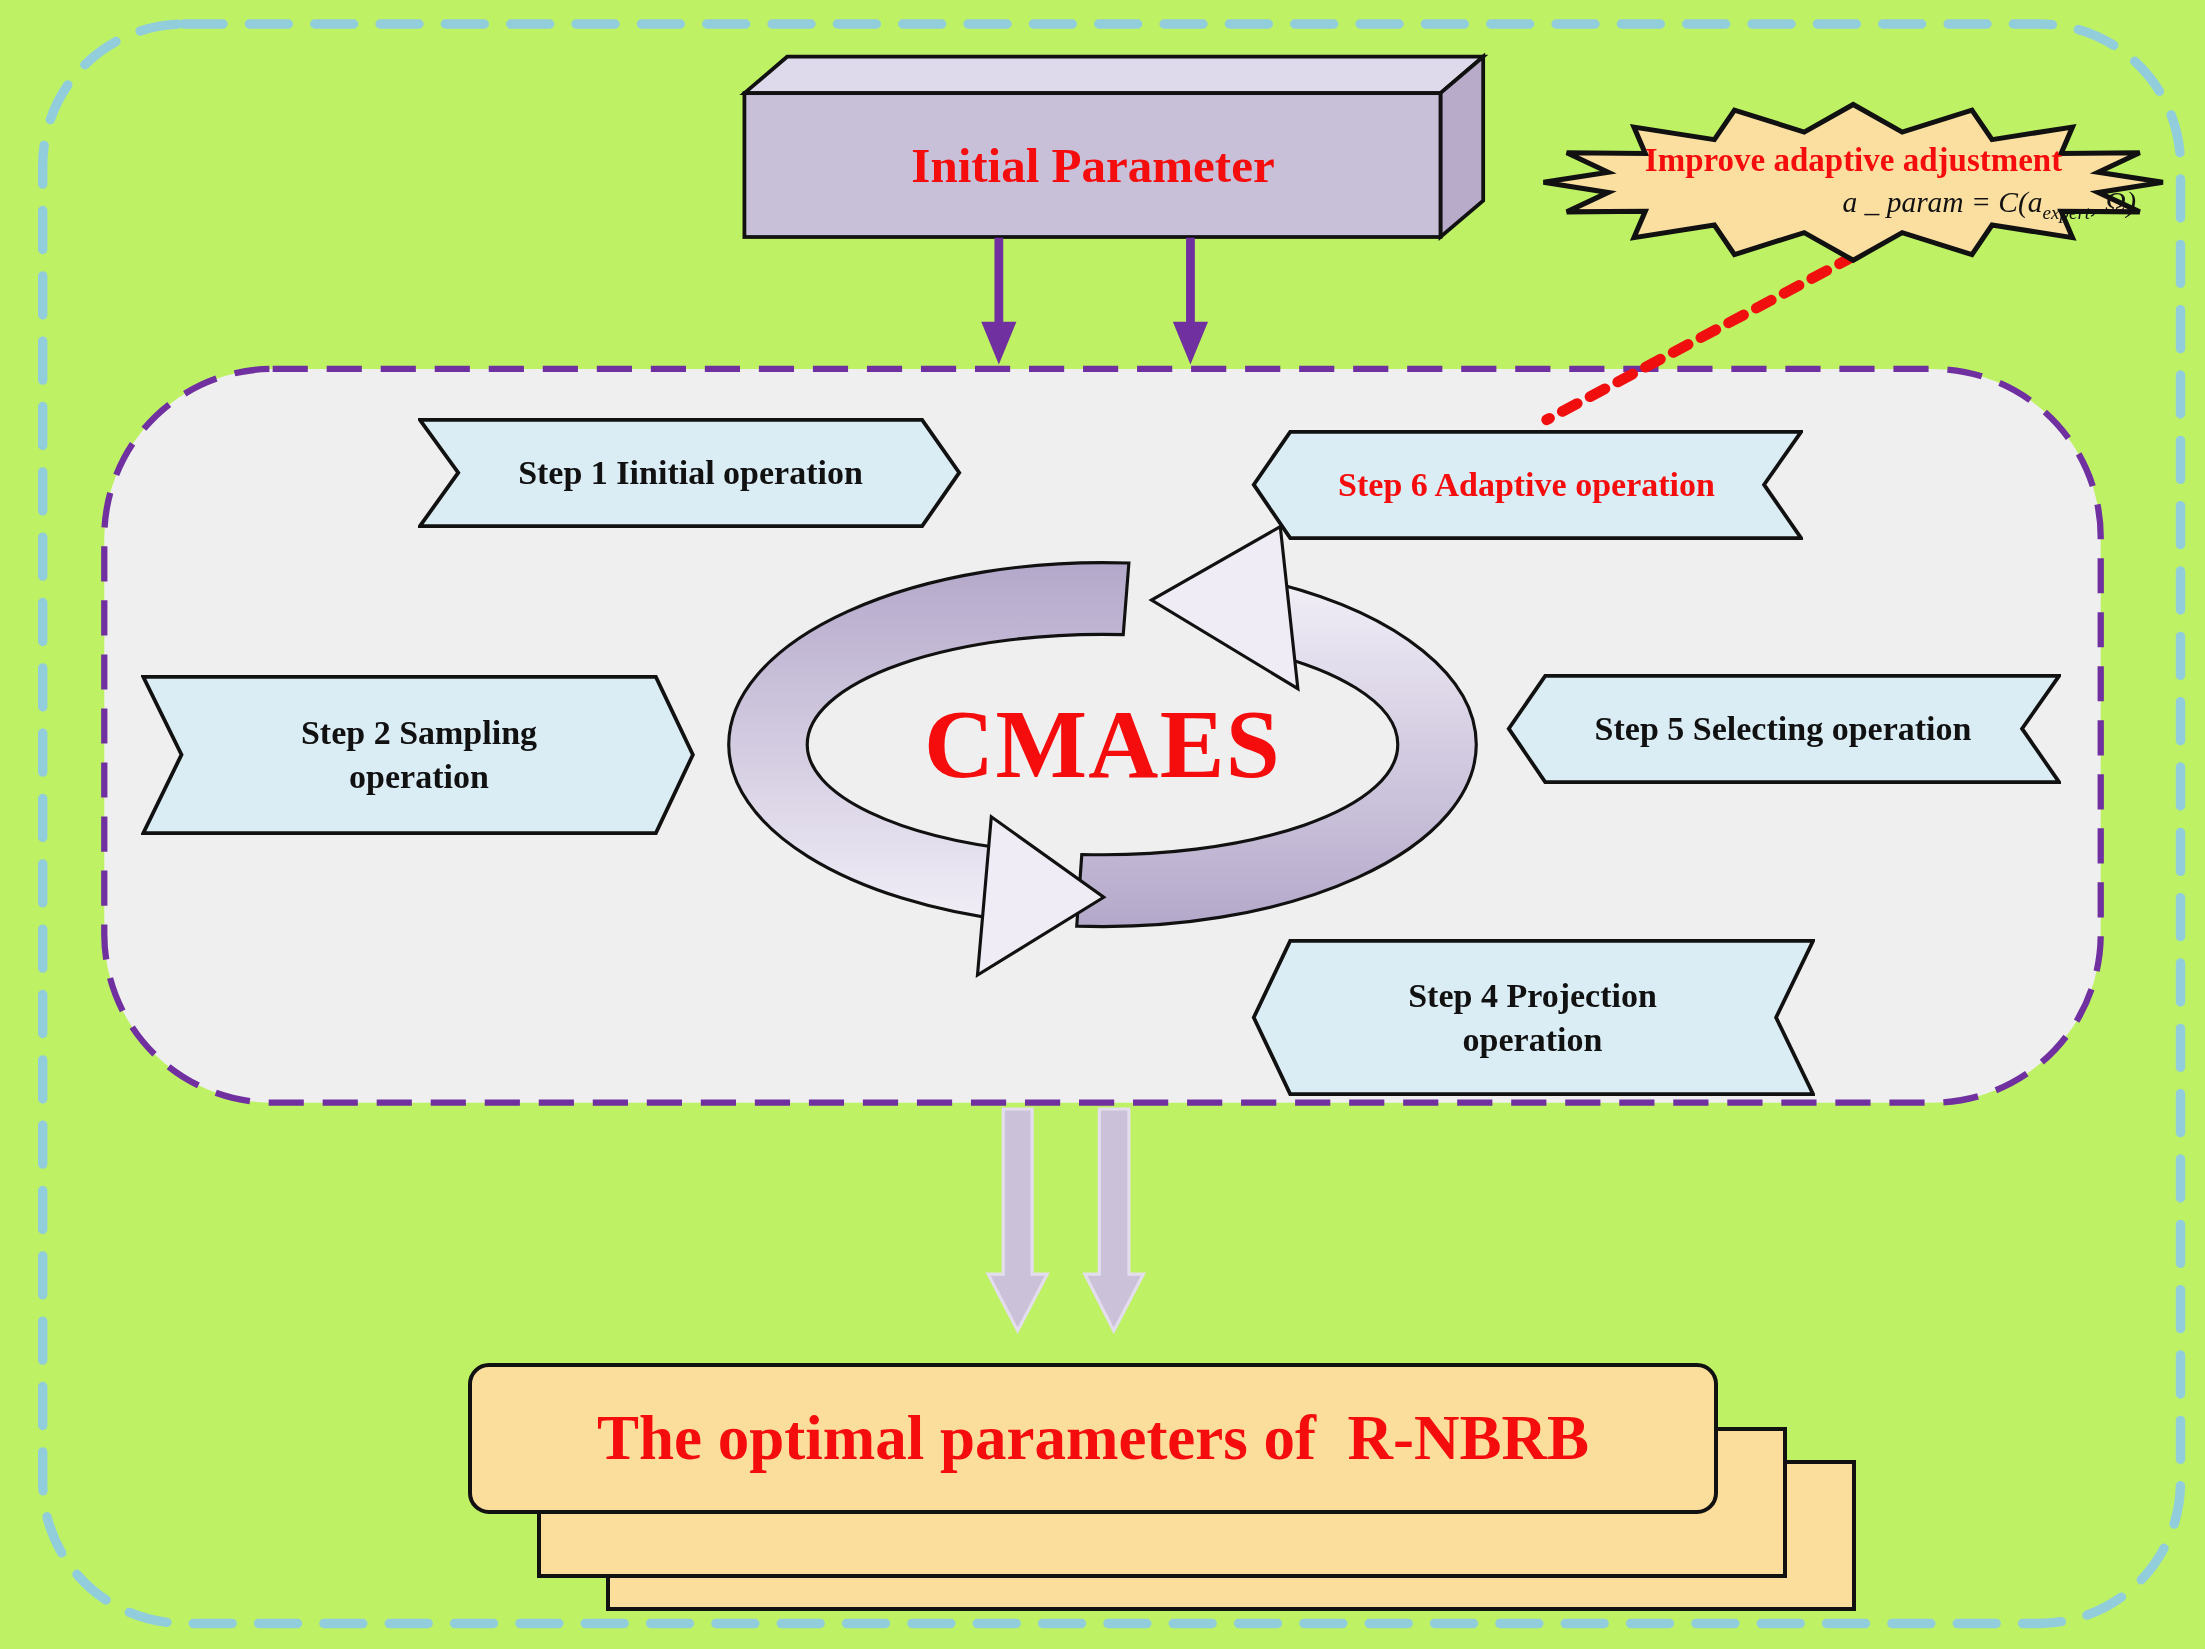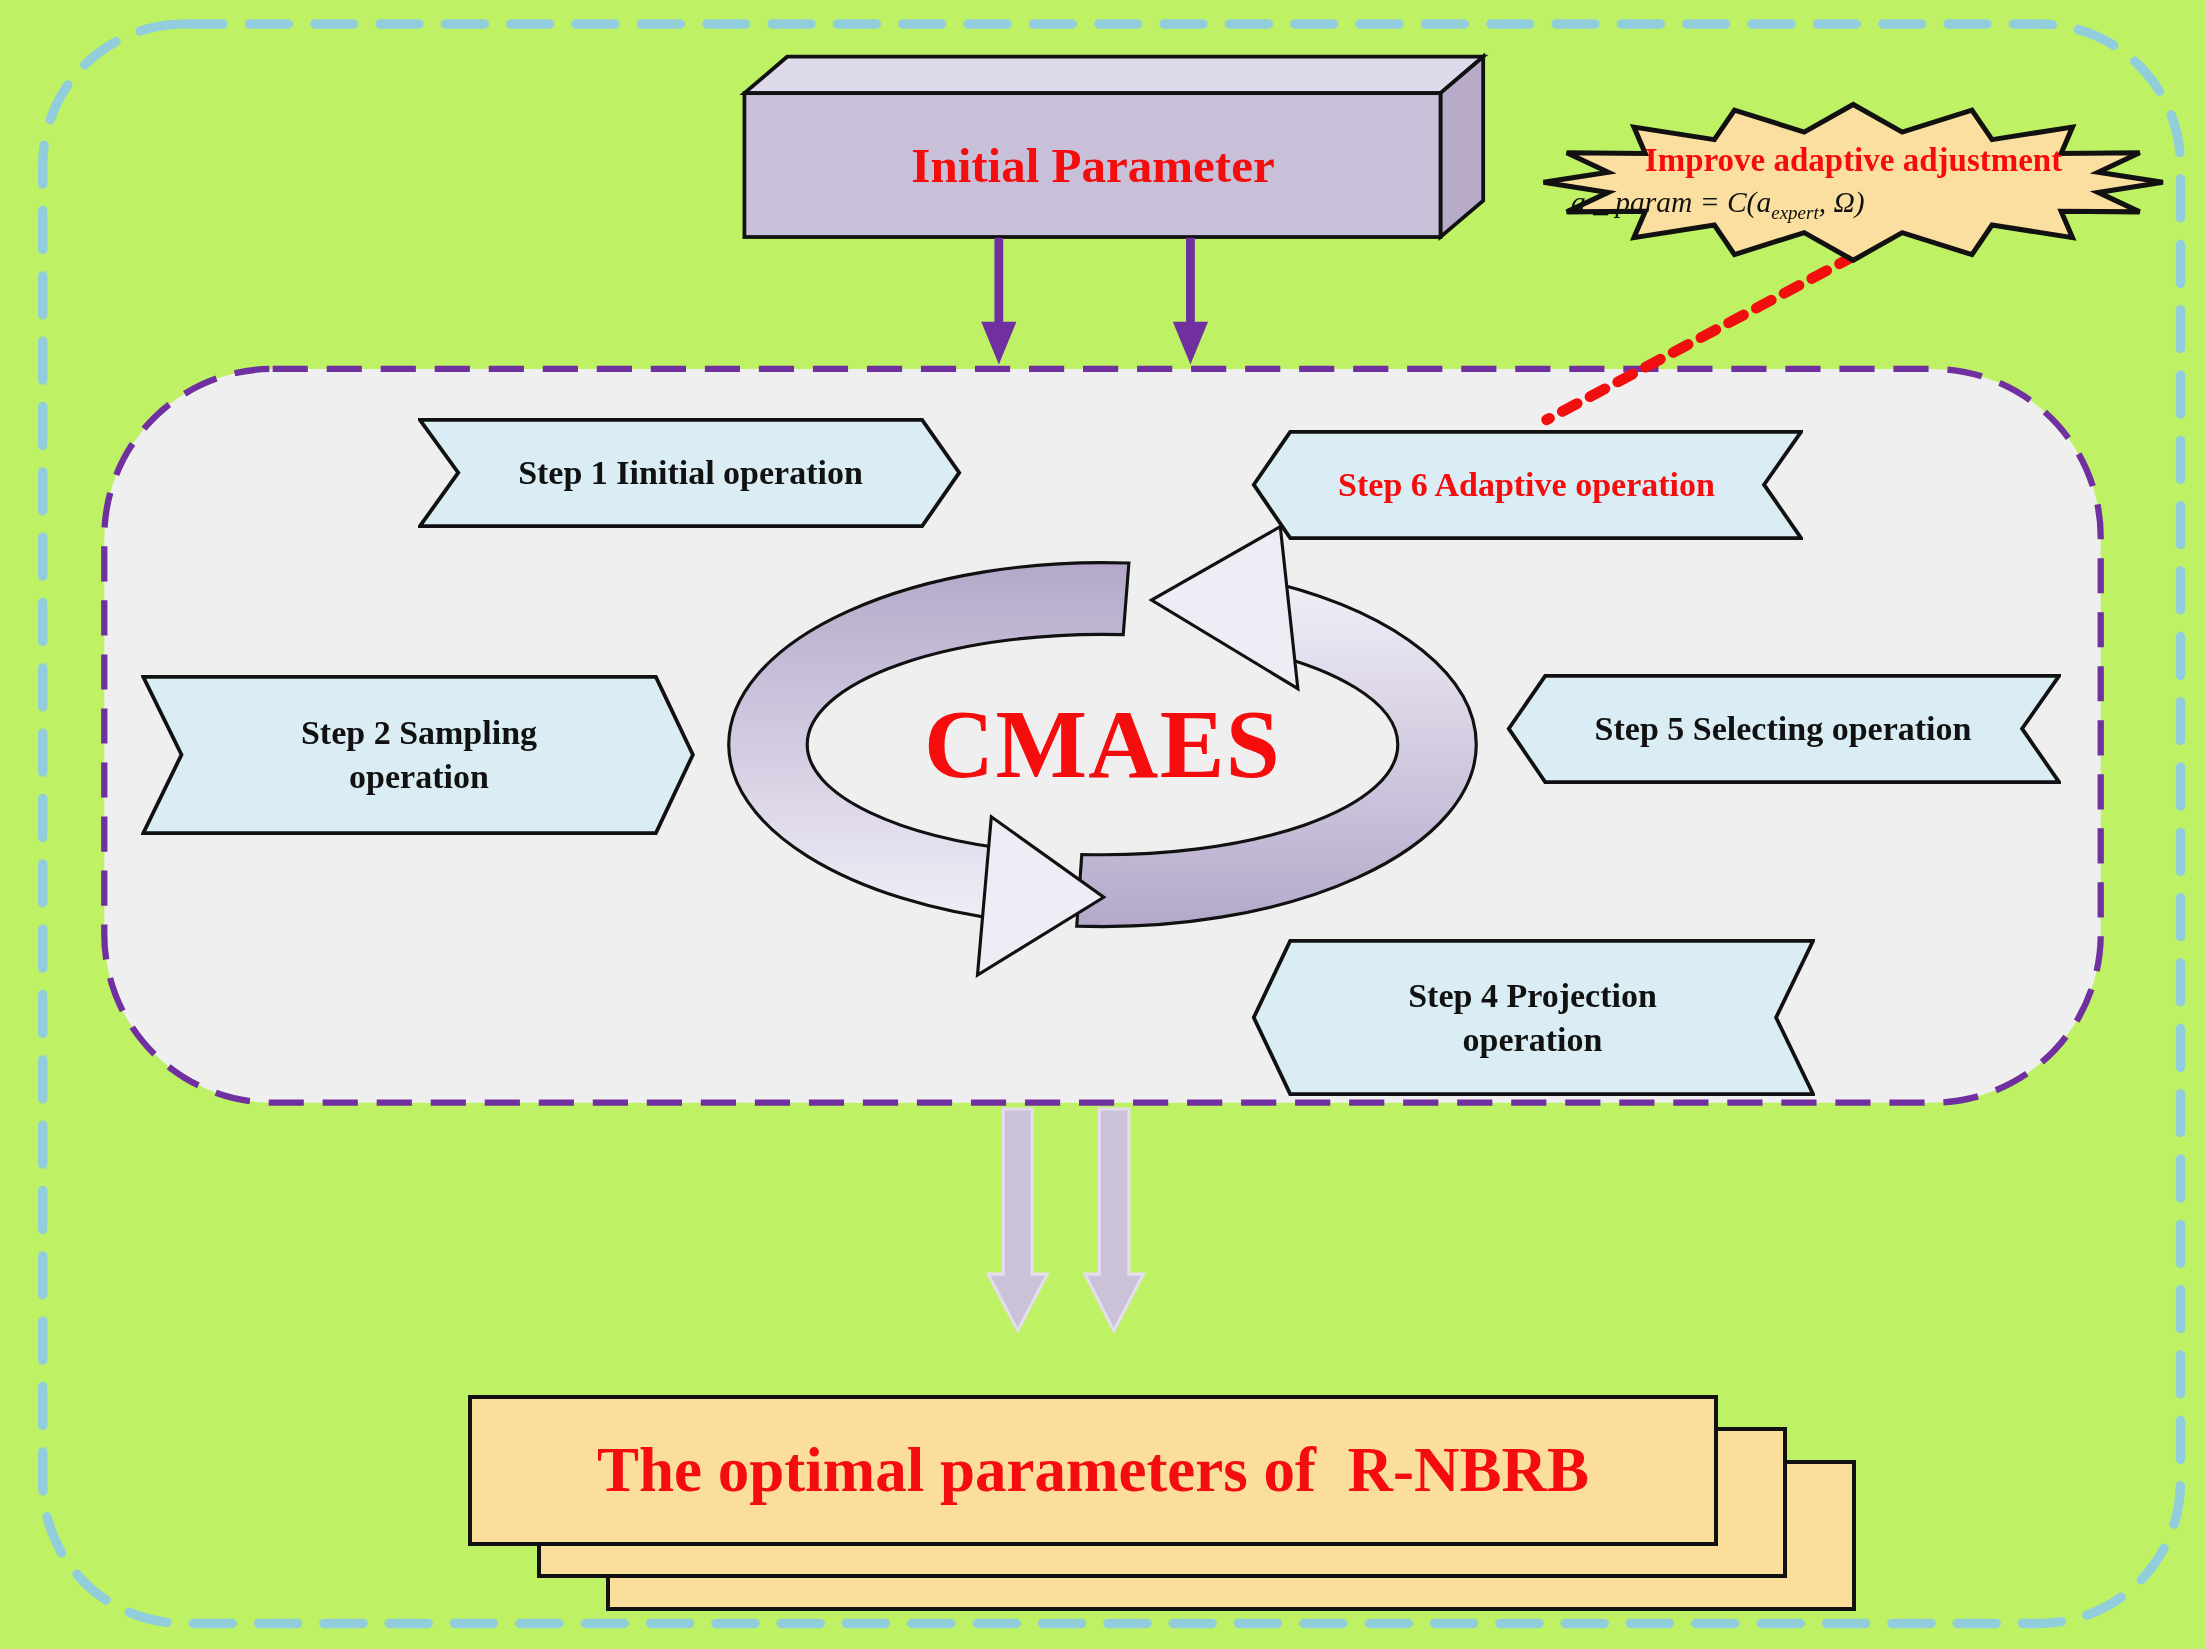--- a/index.html
+++ b/index.html
@@ -17,21 +17,21 @@
   
   .initial-label{position:absolute;left:745px;top:93px;width:696px;height:144px;
       display:flex;align-items:center;justify-content:center;
       font-size:49px;font-weight:bold;color:var(--accent-red);}
   .cmaes-label{position:absolute;left:892px;top:688px;width:421px;height:113px;
       display:flex;align-items:center;justify-content:center;
       font-size:97px;font-weight:bold;color:var(--accent-red);letter-spacing:1.3px;}
   
   .burst-line1{position:absolute;left:1571px;top:142px;width:565px;text-align:center;
       font-size:33px;font-weight:bold;color:var(--accent-red);}
-  .burst-line2{position:absolute;left:1571px;top:186px;width:565px;text-align:left;
+  .burst-line2{position:absolute;left:1571px;top:186px;width:565px;text-align:right;
       font-size:29.5px;font-style:italic;color:#111111;}
   .burst-line2 sub{font-size:19px;font-style:italic;}
   
   .out-rect{position:absolute;width:1250px;height:151px;background:var(--output-fill);
       border:4.4px solid #111111;box-sizing:border-box;}
   .out-label{position:absolute;inset:0;display:flex;align-items:center;justify-content:center;
       font-size:63px;font-weight:bold;color:var(--accent-red);white-space:pre;}
 </style>
 </head>
 <body>
@@ -124,18 +124,18 @@
       <polygon points="64,3 897,3 838,125 897,247 64,247 6,125"></polygon>
     </svg>
     <div class="lbl">
       <span>Step 4 Projection</span>
         <span>operation</span>
     </div>
   </div>
 
   <div class="out-rect" style="left:606px;top:1460px;"></div>
   <div class="out-rect" style="left:537px;top:1427px;"></div>
-  <div class="out-rect" style="left:468px;top:1395px;">
+  <div class="out-rect" style="left:468px;top:1363px;border-radius:21px;">
     <div class="out-label">The optimal parameters of  R-NBRB</div>
   </div>
 
 </div>
 
 
 </body></html>

